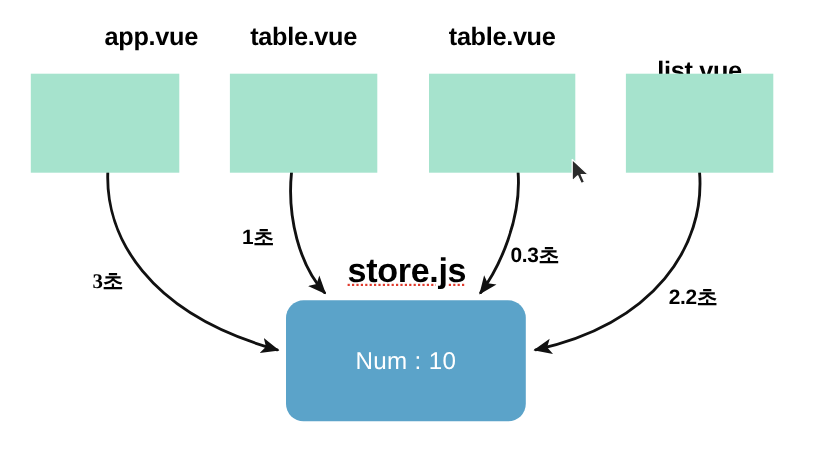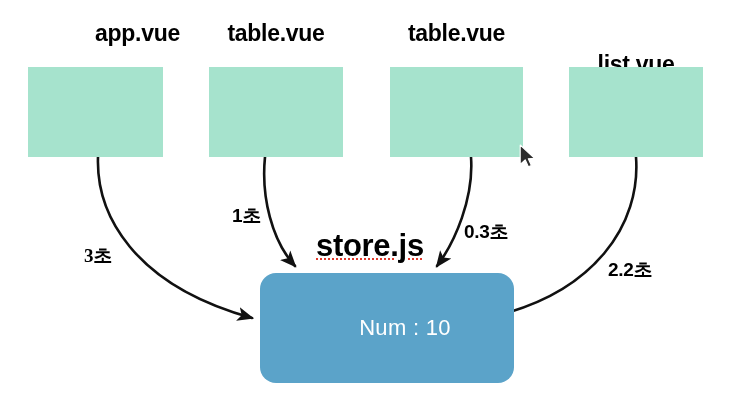--- a/index.html
+++ b/index.html
@@ -56,21 +56,20 @@
     text-decoration-thickness: 2px;
     text-underline-offset: 2px;
   }
   .store-box {
     position: absolute;
     background: #5ba3c9;
     border-radius: 16px;
     display: flex;
     align-items: center;
     justify-content: center;
-    padding-left: 36px;
   }
   .store-value {
     color: #ffffff;
     font-size: 22px;
     font-weight: 400;
     letter-spacing: 0.3px;
   }
   .edge-label {
     position: absolute;
     font-size: 19px;
@@ -123,21 +122,21 @@
     <div class="node-box" style="left: 0px; top: 47px; width: 134px; height: 90px; background: rgb(166, 227, 205);"></div>
   </div>
 
   <div class="store-label" style="left: 316px; top: 228px; text-decoration-color: rgb(224, 59, 45);">store.js</div>
 
   <div class="store-box" style="left: 260px; top: 273px; width: 218px; height: 110px; background: rgb(91, 163, 201);">
     <span class="store-value" style="color: rgb(255, 255, 255);">Num : 10</span>
   </div>
 
   <div class="edge-label" style="left:84px; top:243px;font-family:Liberation Serif, serif;">3초</div>
-  <div class="edge-label" style="left:220px; top:203px;margin-left:12px;">1초</div>
+  <div class="edge-label" style="left:220px; top:203px;">1초</div>
   <div class="edge-label" style="left:464px; top:219px;">0.3초</div>
   <div class="edge-label" style="left:608px; top:257px;">2.2초</div>
 
   <svg id="cursor" width="20" height="28" viewBox="0 0 20 28" style="left:519px; top:144px;">
     <path d="M 1.2 1 L 1.2 20.5 L 6.2 15.8 L 9.4 22.8 L 12.4 21.4 L 9.3 14.7 L 15.6 14.4 Z" fill="#2b2b2b" stroke="#ffffff" stroke-width="1.1" stroke-linejoin="round"></path>
   </svg>
 
 </div>
 
 </body></html>

